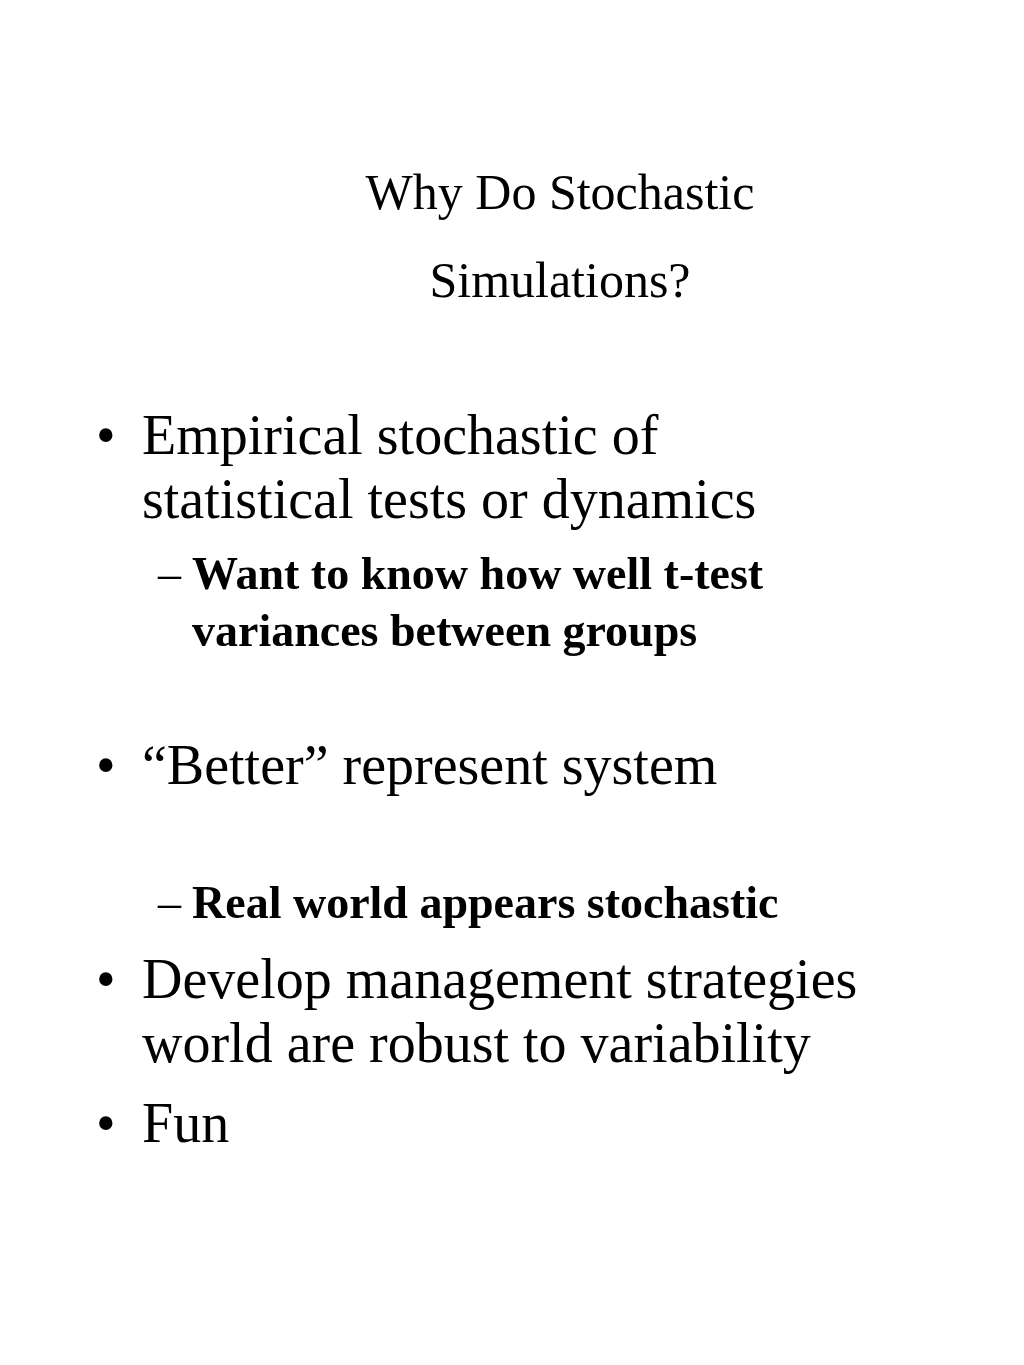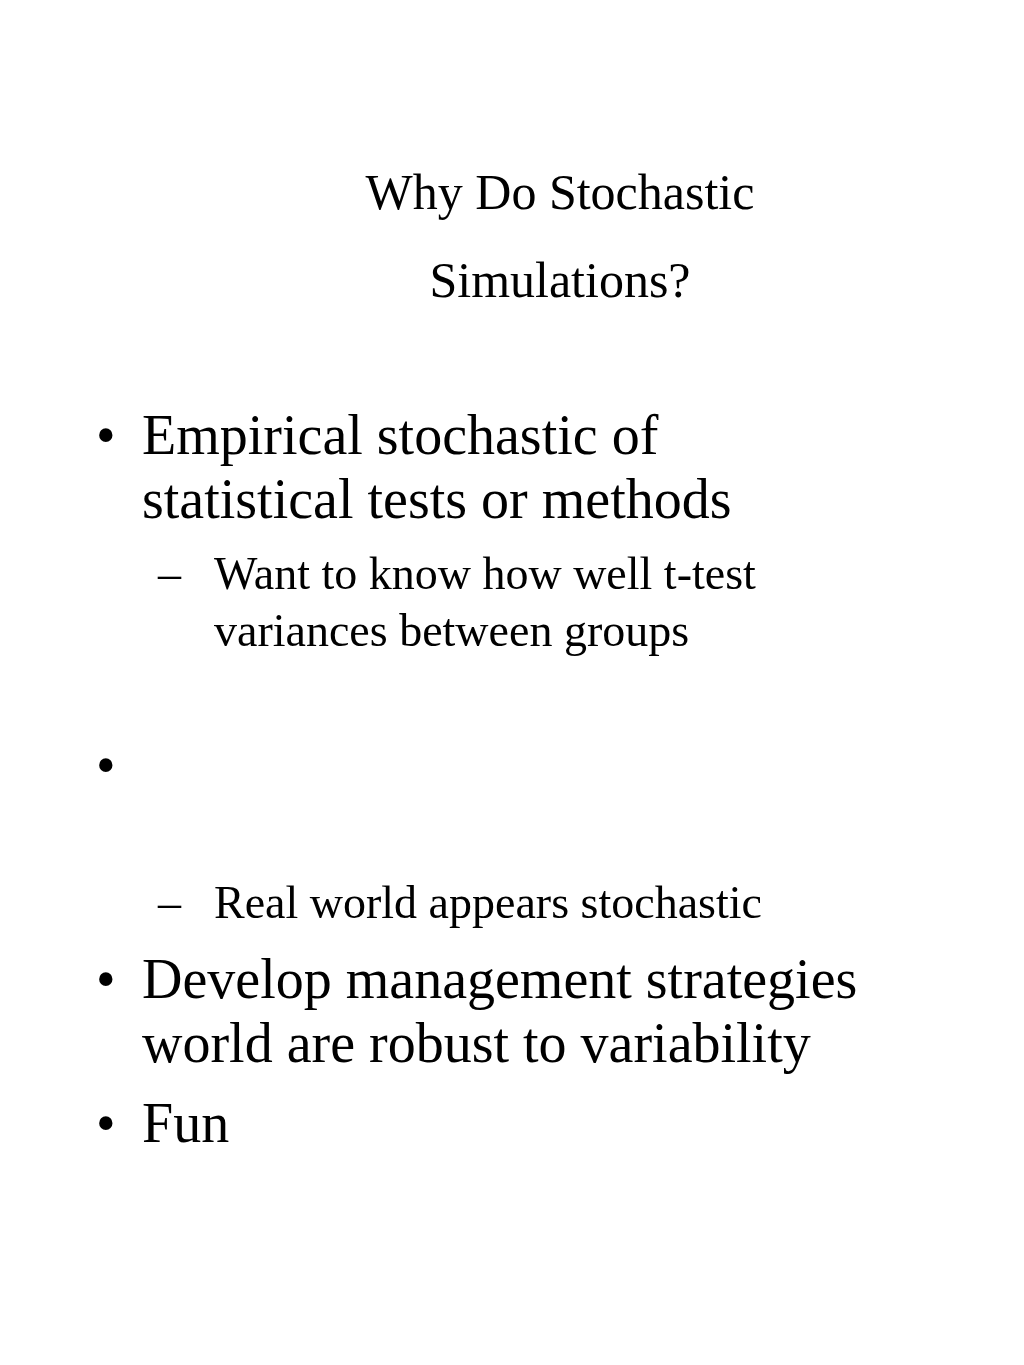--- a/index.html
+++ b/index.html
@@ -66,56 +66,58 @@
       font-size: 46px;
       line-height: 57px;
     }
     .l2 .marker {
       position: absolute;
       left: 158px;
       top: 0;
     }
     .l2 .text {
       position: absolute;
-      left: 214px;
+      left: 192px;
       top: 0;
       width: 700px;
+      font-weight: bold;
     }
     .text span { display: block; white-space: nowrap; }
   </style>
 </head>
 <body>
 
 <div class="slide">
   <h1 class="title">
     <span>Why Do Stochastic</span>
     <span>Simulations?</span>
   </h1>
 
   <div class="body">
 
     <div class="item l1" style="top:403px;">
       <span class="marker">•</span>
       <div class="text">
         <span>Empirical stochastic of</span>
-        <span>statistical tests or methods</span>
+        <span>statistical tests or dynamics</span>
       </div>
     </div>
 
     <div class="item l2" style="top:545px;">
       <span class="marker">–</span>
       <div class="text">
         <span>Want to know how well t-test</span>
         <span>variances between groups</span>
       </div>
     </div>
 
     <div class="item l1" style="top:733px;">
       <span class="marker">•</span>
       <div class="text">
+        <span>“Better” represent system</span>
       </div>
     </div>
 
     <div class="item l2" style="top:874px;">
       <span class="marker">–</span>
       <div class="text">
         <span>Real world appears stochastic</span>
       </div>
     </div>
 

